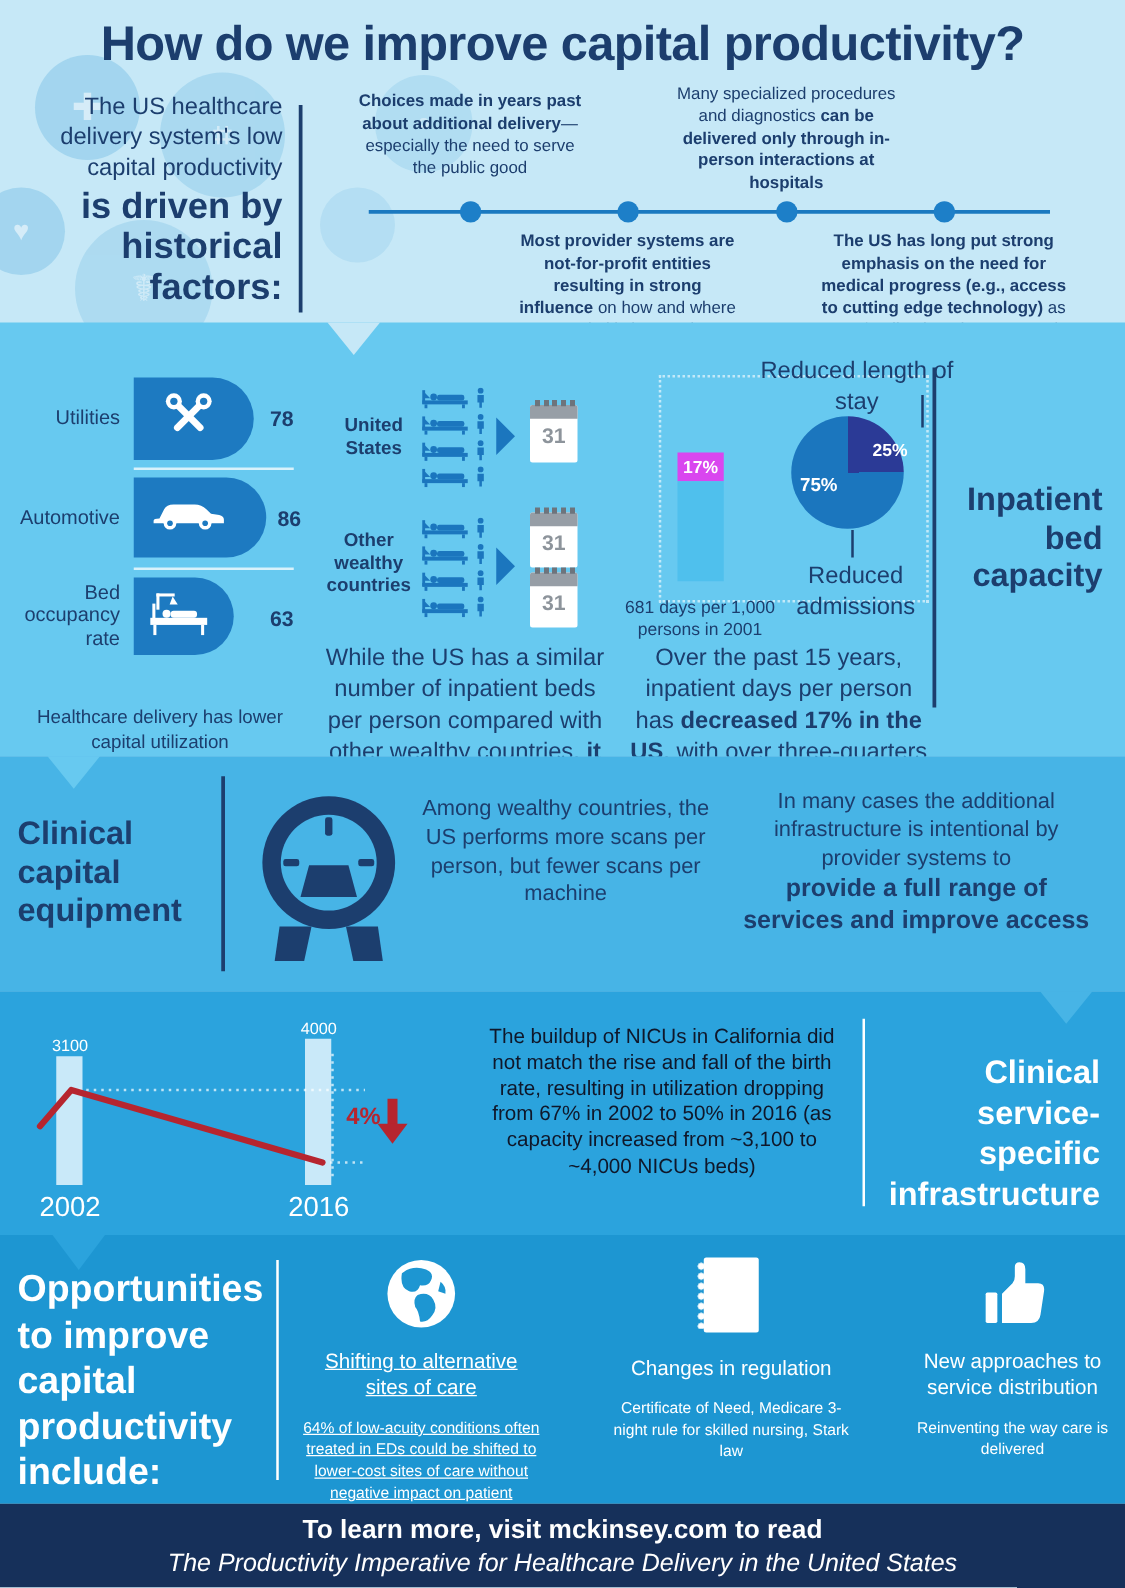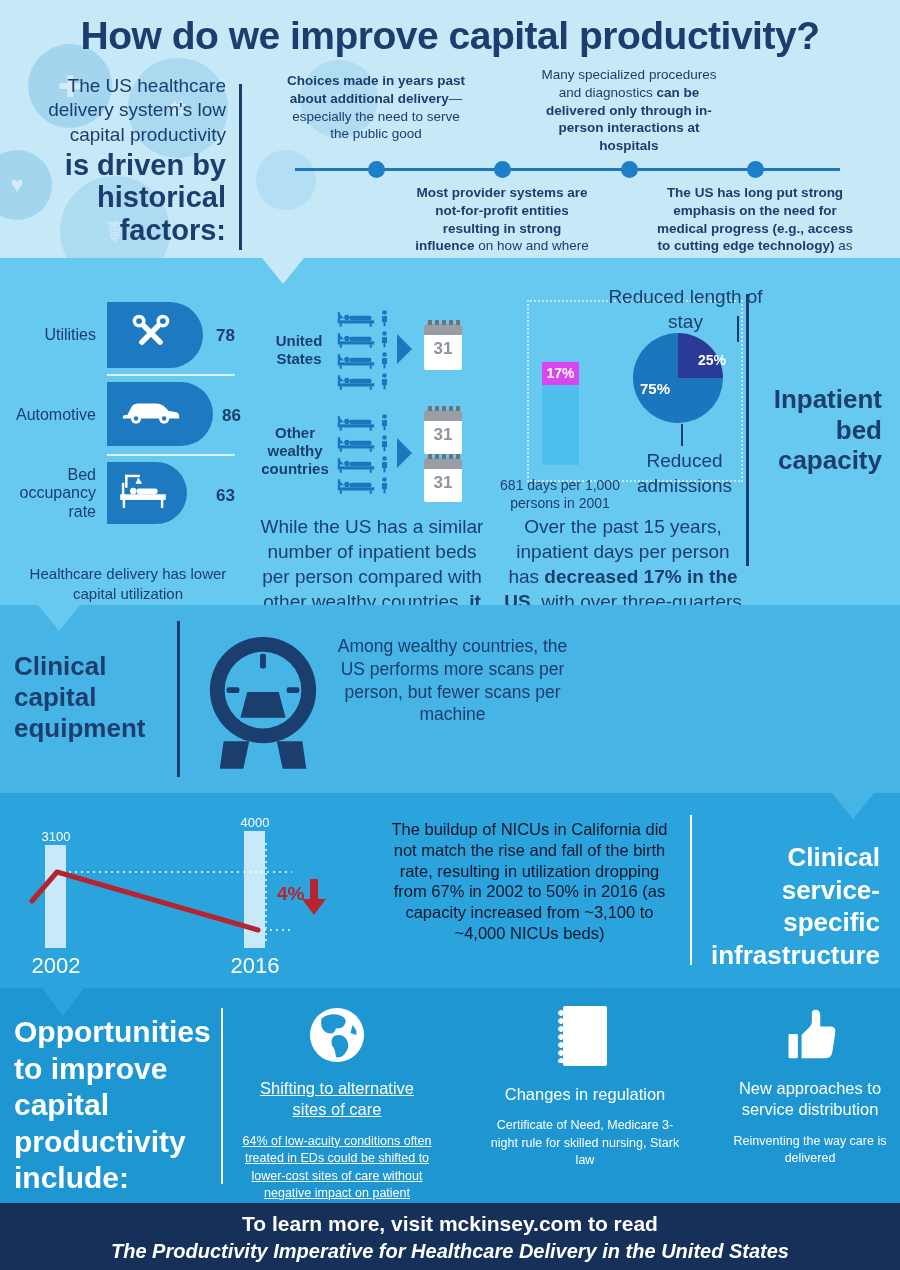--- a/index.html
+++ b/index.html
@@ -57,21 +57,21 @@
   
   #opp-title{left:14px;top:26px;width:205px;font-size:30px;font-weight:bold;line-height:1.22;color:#fff;}
   .opp-col{position:absolute;width:190px;text-align:center;color:#fff;}
   .opp-head{font-size:16.5px;line-height:1.3;margin-top:10px;}
   .opp-body{font-size:12.5px;line-height:1.4;margin-top:12px;}
   .notebook{position:relative;width:44px;height:60px;background:#fff;border-radius:2px;display:inline-block;}
   .notebook:before{content:"";position:absolute;left:-6px;top:3px;width:8px;height:54px;background:radial-gradient(circle 3px at 4px 4px,#fff 2.7px,transparent 3px);background-size:8px 8px;background-repeat:repeat-y;}
   
   #footer{background:#16305a;}
   #footer .l1{font-size:21px;font-weight:bold;}
-  #footer .l2{font-size:20px;font-weight:bold;font-style:italic;margin-top:4px;}
+  #footer .l2{font-size:20px;font-weight:normal;font-style:italic;margin-top:4px;}
 </style>
 </head>
 <body>
 
 <div id="page">
 
   <div class="band" style="top:0;height:258px;background:#c6e8f7;">
     <div class="circle-dec" style="left:28px;top:44px;width:84px;height:84px;font-size:30px;">✚</div>
     <div class="circle-dec" style="left:128px;top:58px;width:100px;height:100px;font-size:26px;opacity:.8;">⌗</div>
     <div class="circle-dec" style="left:-18px;top:150px;width:70px;height:70px;font-size:22px;">♥</div>
@@ -379,20 +379,22 @@
         <g fill="#1c3e6e">
           <rect x="57" y="31" width="6" height="15" rx="2"></rect>
           <rect x="23" y="65" width="13" height="6" rx="2"></rect>
           <rect x="84" y="65" width="13" height="6" rx="2"></rect>
           <path d="M37 96 h46 l-7 -26 h-32 z"></path>
         </g>
       </svg>
     </div>
     <div id="scans-text" class="abs">Among wealthy countries, the US performs more scans per person, but fewer scans per machine</div>
     <div id="infra-text" class="abs">
+      <span>In many cases the additional infrastructure is intentional by provider systems to</span>
+      <span class="big">provide a full range of services and improve access</span>
     </div>
   </div>
 
   <div class="band" style="top:793px;height:195px;background:#2ba3dd;">
     <div class="tail" style="left:832px;border-top:26px solid #47b4e6;"></div>
 
     <div class="abs" style="left:0;top:0;width:345px;height:195px;">
       <div class="nicu-num" style="left:30px;top:36px;">3100</div>
       <div class="nicu-bar" style="left:45px;top:52px;height:103px;"></div>
       <div class="nicu-num" style="left:229px;top:22px;">4000</div>

